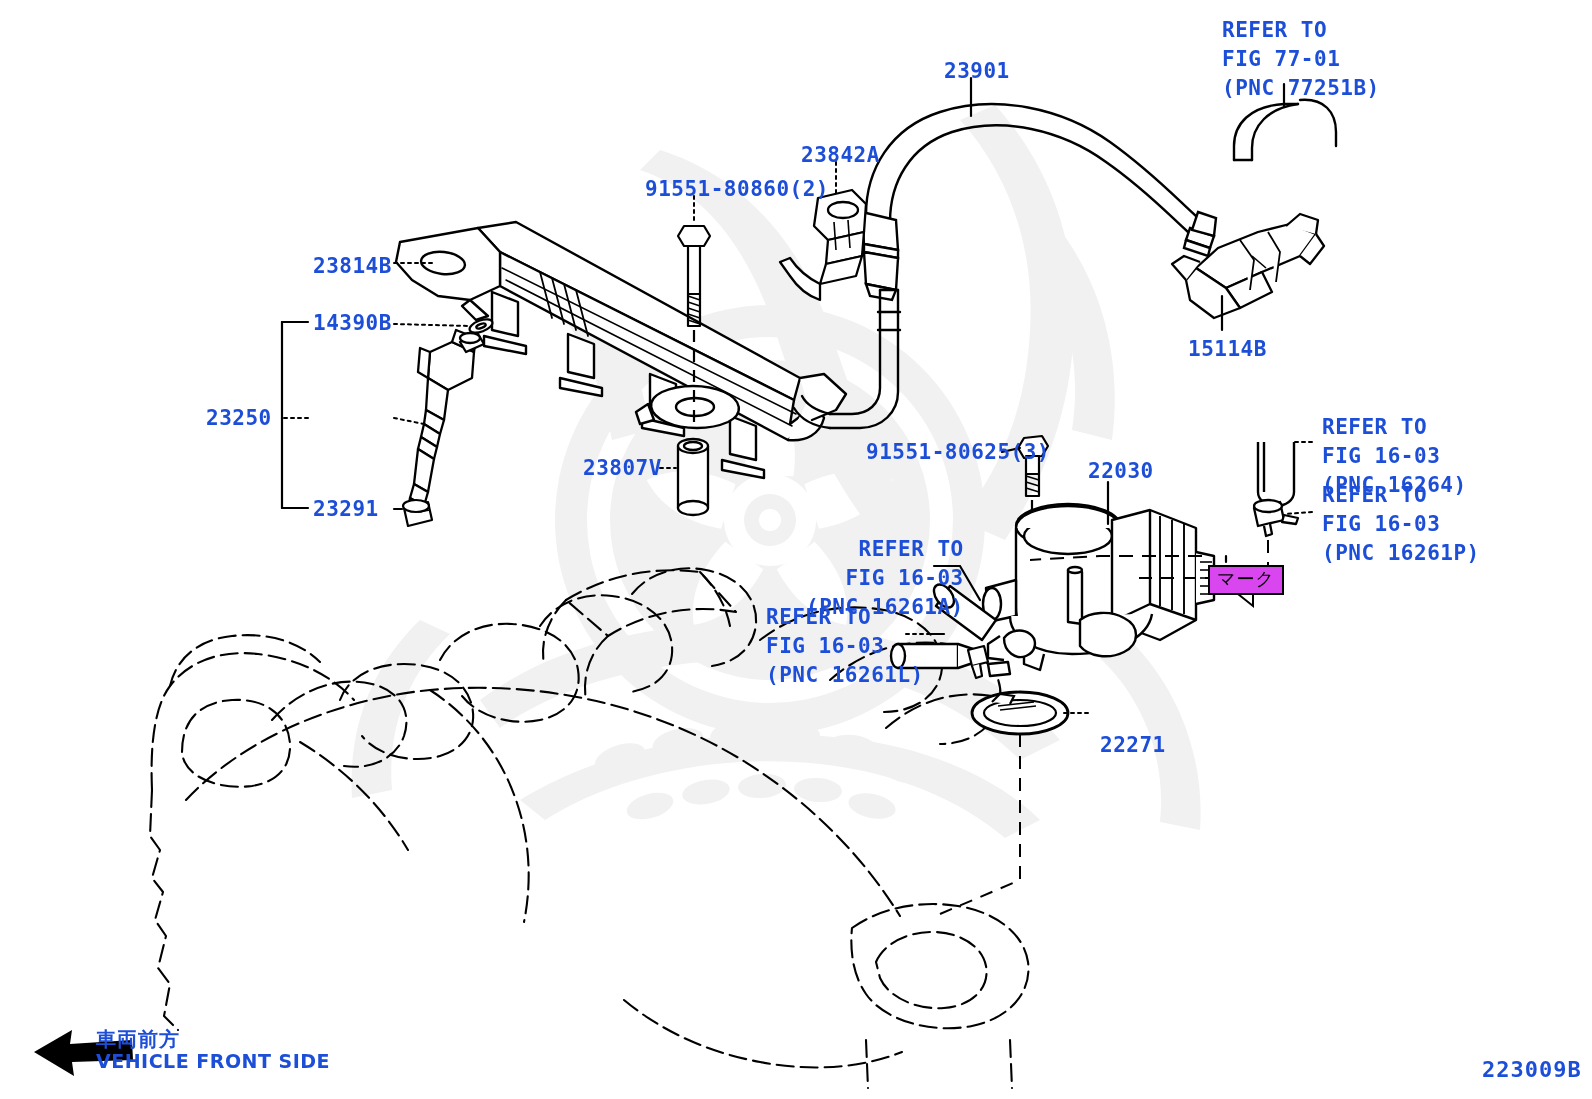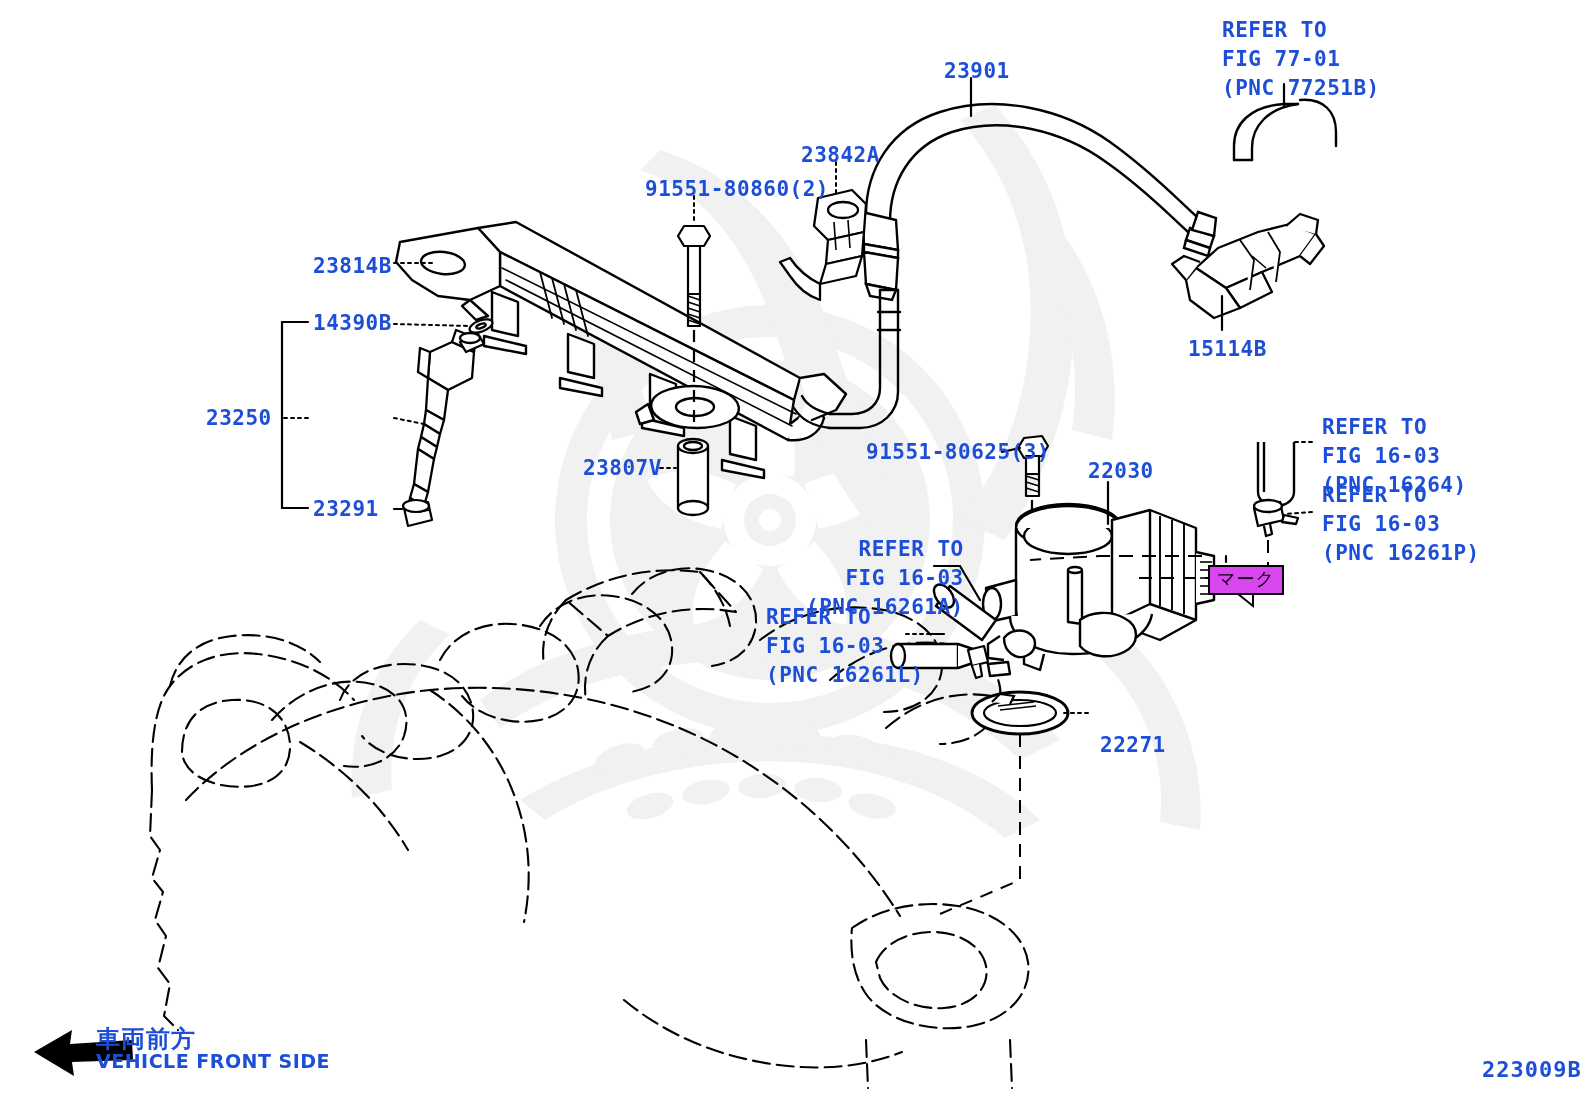--- a/index.html
+++ b/index.html
@@ -28,21 +28,21 @@
     font-weight: bold;
     font-size: 21px;
     letter-spacing: 0.5px;
     color: #1d4ed8;
     white-space: pre;
     line-height: 27px;
   }
   .lbl.multi { line-height: 29px; }
   .lbl.cjk {
     font-family: "DejaVu Sans", "Liberation Sans", sans-serif;
-    font-size: 24px;
+    font-size: 20px;
     font-weight: bold;
     letter-spacing: 1px;
   }
   .lbl.frontside {
     font-family: "DejaVu Sans", "Liberation Sans", sans-serif;
     font-size: 19px;
     font-weight: bold;
     letter-spacing: 0.5px;
     text-align: center;
   }

